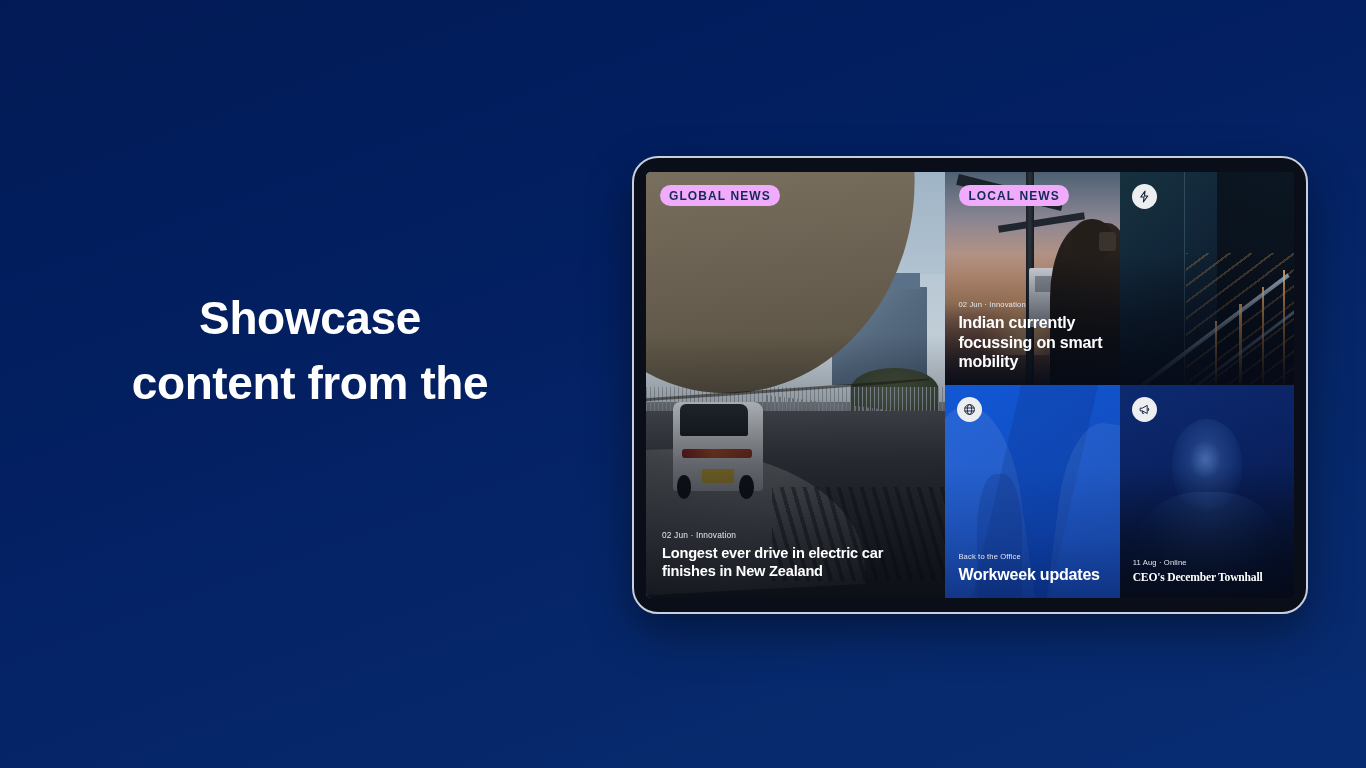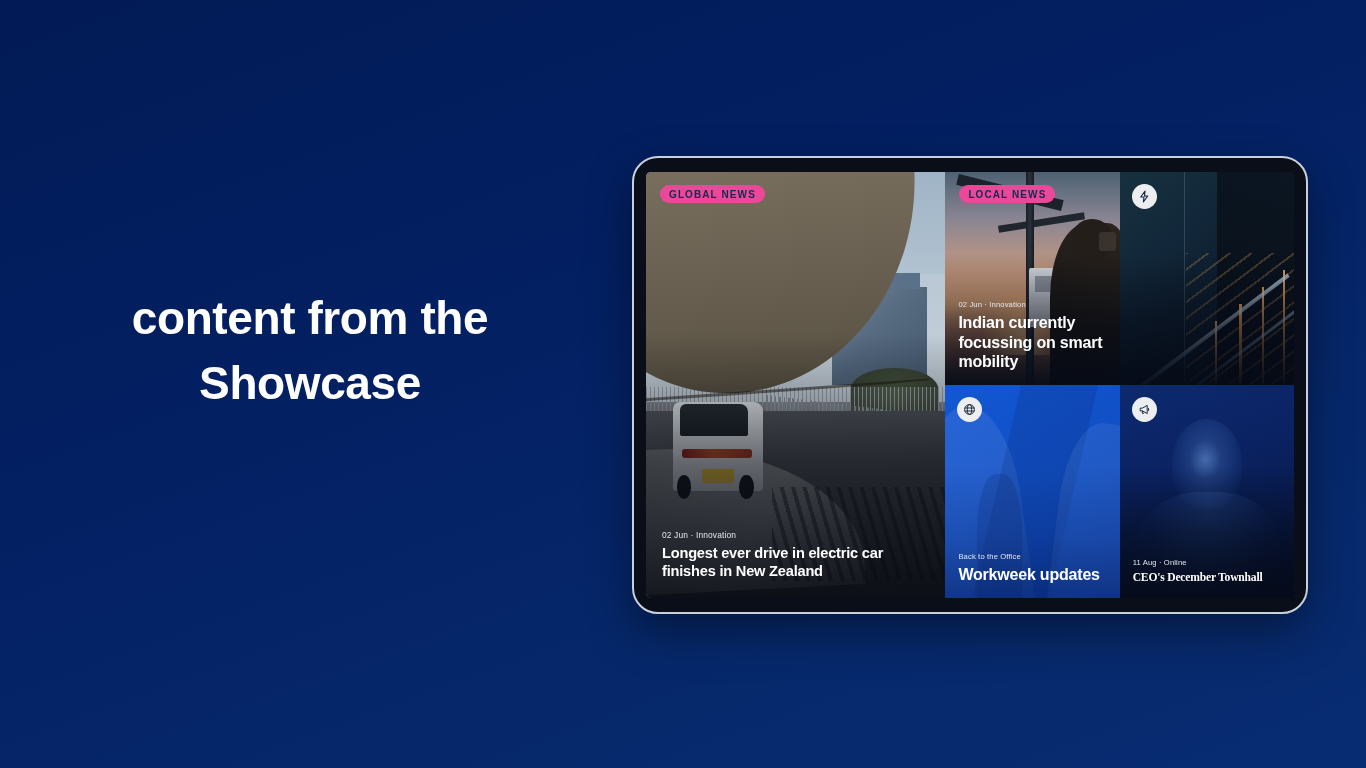--- a/index.html
+++ b/index.html
@@ -38,22 +38,22 @@
   .col-main { width:46.2%; height:100%; position:relative; }
   .col-rest { width:53.8%; height:100%; display:flex; flex-direction:column; }
   .row { height:50%; display:flex; }
   .cell { width:50%; height:100%; position:relative; overflow:hidden; }
 
   .card { position:absolute; inset:0; overflow:hidden; }
 
   
   .pill {
     position:absolute; top:13px; left:14px; z-index:6;
-    background:#ec4899; color:#152a52;
-    font-size:10px; font-weight:700; letter-spacing:1.1px;
+    background:#f0abfc; color:#152a52;
+    font-size:12px; font-weight:700; letter-spacing:1.1px;
     padding:4px 9px 3px; border-radius:20px;
   }
   .iconbtn {
     position:absolute; top:12px; left:12px; z-index:6;
     width:25px; height:25px; border-radius:50%;
     background:#eceef0; display:flex; align-items:center; justify-content:center;
   }
   .iconbtn svg { width:13px; height:13px; display:block; }
 
   
@@ -177,22 +177,22 @@
   .ceo-body { position:absolute; left:10%; top:50%; width:82%; height:56%;
     background:radial-gradient(ellipse at 50% 10%,rgba(60,104,178,.34) 0%,rgba(24,58,130,.12) 58%,rgba(10,30,88,0) 80%);
     border-radius:44% 44% 0 0; }
   .ceo-hi { position:absolute; left:40%; top:26%; width:18%; height:18%;
     background:radial-gradient(ellipse,rgba(130,175,235,.30) 0%,rgba(120,165,225,0) 70%); }
 </style>
 </head>
 <body>
 
 <div class="headline">
+  <span class="l">Showcase</span>
   <span class="l">content from the</span>
-  <span class="l">Showcase</span>
 </div>
 
 <div class="tablet">
   <div class="screen">
 
     <div class="col-main">
       <div class="card">
         <div class="img-car">
           <div class="car-sky"></div>
           <div class="car-bldg"></div>

